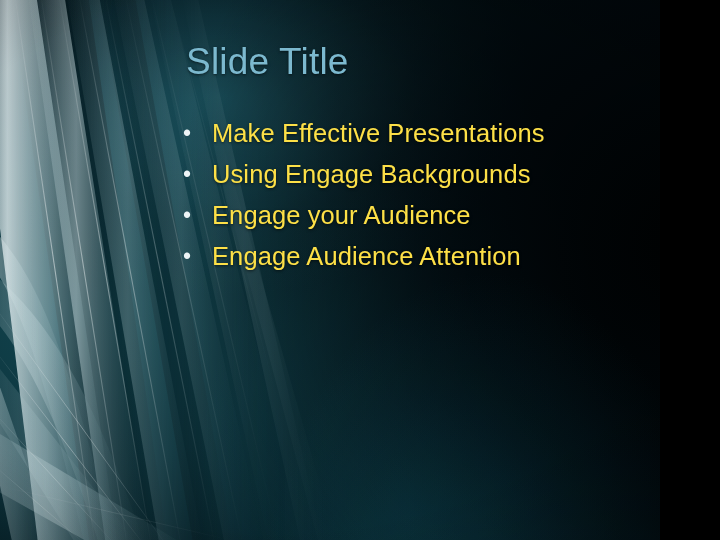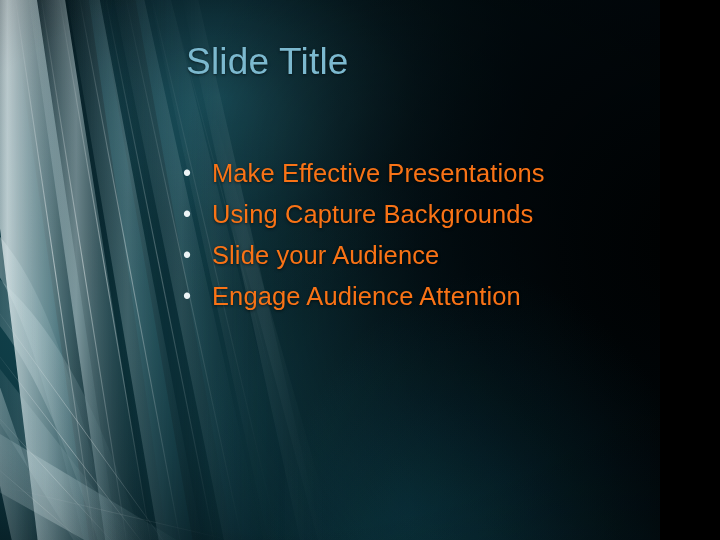--- a/index.html
+++ b/index.html
@@ -104,25 +104,24 @@
     width: 29px;
     font-size: 23px;
     line-height: 1;
     color: #eef4f6;
     text-align: left;
     transform: translateY(-1px);
   }
   .bullet-text {
     font-size: 25.5px;
     font-weight: 400;
-    color: #f97316;
+    color: #fde047;
     letter-spacing: 0.1px;
     text-shadow: 0 1px 3px rgba(0,0,0,0.6);
     white-space: nowrap;
-    margin-top: 40px;
   }
 </style>
 </head>
 <body>
 
 <div class="slide">
 
   <div class="bg-layer bg-base"></div>
   <div class="bg-layer bg-sheen"></div>
   <div class="bg-layer bg-curve-right"></div>
@@ -218,25 +217,25 @@
 
     <div class="title">Slide Title</div>
 
     <ul class="bullets">
       <li class="bullet-item">
         <span class="bullet-dot">•</span>
         <span class="bullet-text">Make Effective Presentations</span>
       </li>
       <li class="bullet-item">
         <span class="bullet-dot">•</span>
-        <span class="bullet-text">Using Capture Backgrounds</span>
-      </li>
-      <li class="bullet-item">
-        <span class="bullet-dot">•</span>
-        <span class="bullet-text">Slide your Audience</span>
+        <span class="bullet-text">Using Engage Backgrounds</span>
+      </li>
+      <li class="bullet-item">
+        <span class="bullet-dot">•</span>
+        <span class="bullet-text">Engage your Audience</span>
       </li>
       <li class="bullet-item">
         <span class="bullet-dot">•</span>
         <span class="bullet-text">Engage Audience Attention</span>
       </li>
     </ul>
 
   </div>
 </div>
 

